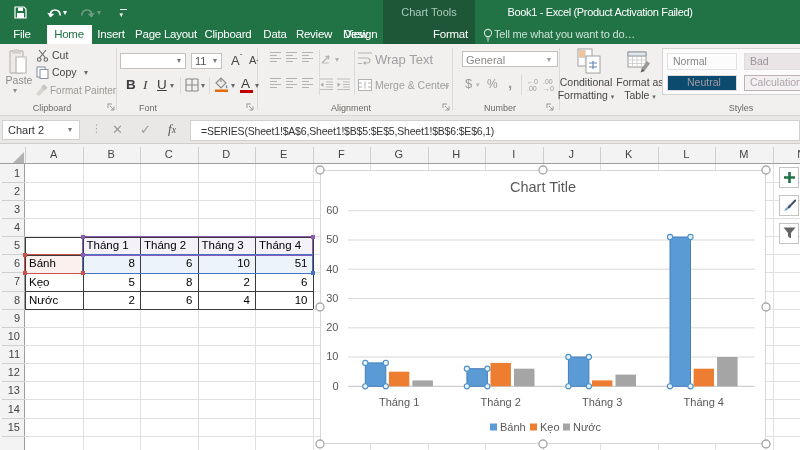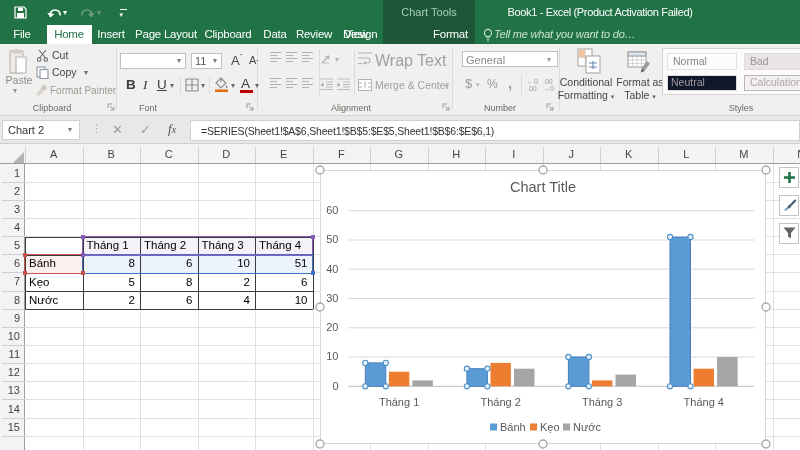--- a/index.html
+++ b/index.html
@@ -35,21 +35,21 @@
 <div class="ab" style="left:168px;top:27.5px;width:120px;height:16px;color:#fff;font-size:11.5px;letter-spacing:-0.25px;text-align:center;font-weight:normal">Clipboard</div>
 <div class="ab" style="left:215px;top:27.5px;width:120px;height:16px;color:#fff;font-size:11.5px;letter-spacing:-0.25px;text-align:center;font-weight:normal">Data</div>
 <div class="ab" style="left:254px;top:27.5px;width:120px;height:16px;color:#fff;font-size:11.5px;letter-spacing:-0.25px;text-align:center;font-weight:normal">Review</div>
 <div class="ab" style="left:296px;top:27.5px;width:120px;height:16px;color:#fff;font-size:11.5px;letter-spacing:-0.25px;text-align:center;font-weight:normal">View</div>
 <div class="ab" style="left:343px;top:27.5px;width:120px;height:16px;color:#fff;font-size:11.5px;letter-spacing:-0.25px;text-align:left;font-weight:normal">Design</div>
 <div class="ab" style="left:390.5px;top:27.5px;width:120px;height:16px;color:#fff;font-size:11.5px;letter-spacing:-0.25px;text-align:center;font-weight:normal">Format</div>
 <svg class="ab" style="left:482px;top:28px" width="12" height="14" viewBox="0 0 12 14">
 <circle cx="6" cy="5" r="3.6" fill="none" stroke="#cde2d5" stroke-width="1.1"></circle>
 <path d="M4.5 9 h3 M4.7 11 h2.6 M5.2 13 h1.6" stroke="#cde2d5" stroke-width="1" fill="none"></path>
   </svg>
-<div class="ab" style="left:494px;top:28px;width:300px;height:16px;color:#cde2d5;font-size:11px;letter-spacing:-0.2px;font-style:italic;">Tell me what you want to do…</div>
+<div class="ab" style="left:494px;top:28px;width:300px;height:16px;color:#cde2d5;font-size:11px;letter-spacing:-0.2px;">Tell me what you want to do…</div>
 <div class="ab" style="left:0;top:44px;width:800px;height:72px;background:#f1f0ef;border-bottom:1px solid #d5d2cf;"></div>
 <div class="ab" style="left:115.5px;top:48px;width:1px;height:62px;background:#dcdad8;"></div>
 <div class="ab" style="left:256.5px;top:48px;width:1px;height:62px;background:#dcdad8;"></div>
 <div class="ab" style="left:452px;top:48px;width:1px;height:62px;background:#dcdad8;"></div>
 <div class="ab" style="left:558.5px;top:48px;width:1px;height:62px;background:#dcdad8;"></div>
 <div class="ab" style="left:318.5px;top:50px;width:1px;height:45px;background:#dddbd9;"></div>
 <div class="ab" style="left:353.5px;top:50px;width:1px;height:45px;background:#dddbd9;"></div>
 <div class="ab" style="left:520.5px;top:74px;width:1px;height:21px;background:#dddbd9;"></div>
 <div class="ab" style="left:179.5px;top:77px;width:1px;height:17px;background:#dddbd9;"></div>
 <div class="ab" style="left:208.5px;top:77px;width:1px;height:17px;background:#dddbd9;"></div>
@@ -152,21 +152,21 @@
 <path d="M3.5 4.5 L0.5 6.8 L3.5 9 Z" fill="#a8a8a8"></path>
   </svg>
 <svg class="ab" style="left:337px;top:78px" width="13" height="12" viewBox="0 0 13 12">
 <path d="M0 1 H13 M6 4 H13 M6 6.5 H13 M6 9 H13 M0 11.5 H13" stroke="#bcbcbc" stroke-width="1" fill="none"></path>
 <path d="M0.5 4.5 L3.5 6.8 L0.5 9 Z" fill="#a8a8a8"></path>
   </svg>
 <svg class="ab" style="left:358px;top:52px" width="14" height="13" viewBox="0 0 14 13">
 <path d="M0 1 H14 M0 6 H9 Q12 6 12 8.5 Q12 11 9 11 H6 M0 11.5 H4" stroke="#b2b2b2" stroke-width="1.1" fill="none"></path>
 <path d="M7.5 9 L5 11 L7.5 13 Z" fill="#a8a8a8"></path>
   </svg>
-<div class="ab" style="left:375px;top:52px;color:#a0a0a0;font-size:16px;">Wrap Text</div>
+<div class="ab" style="left:375px;top:52px;color:#a0a0a0;font-size:13px;">Wrap Text</div>
 <svg class="ab" style="left:358px;top:79px" width="14" height="12" viewBox="0 0 14 12">
 <rect x="0.5" y="0.5" width="13" height="11" fill="#fff" stroke="#b2b2b2" stroke-width="1"></rect>
 <path d="M0.5 4 H4 M0.5 8 H4 M10 4 H13.5 M10 8 H13.5" stroke="#b2b2b2" stroke-width="1"></path>
 <path d="M7 2.5 V9.5" stroke="#b2b2b2" stroke-width="1"></path>
   </svg>
 <div class="ab" style="left:375px;top:79px;color:#a0a0a0;font-size:10.5px;">Merge &amp; Center</div>
 <div class="ab" style="left:445px;top:82px;color:#b0b0b0;font-size:8px;">▾</div>
 <div class="ab" style="left:462px;top:51px;width:96px;height:16px;background:#fff;border:1px solid #c3c1bf;"></div>
 <div class="ab" style="left:466px;top:54px;color:#8a8886;font-size:11px;">General</div>
 <div class="ab" style="left:547px;top:55px;color:#999;font-size:8px;">▾</div>
@@ -191,21 +191,21 @@
 <path d="M1 7 h18 M1 11 h18 M1 14.5 h18 M5.5 3 v15 M10 3 v15 M14.5 3 v15" stroke="#c9c9c9" stroke-width="0.8"></path>
 <path d="M1 3 h18 v4 h-18 z" fill="#dce6f1" stroke="#999" stroke-width="1"></path>
 <path d="M14 20 l6 -8 3 2.5 -6 8 z" fill="#9a9a9a"></path>
     <path d="M13.5 23.5 l1.5 -3.5 2.5 2z" fill="#555"></path>
   </svg>
 <div class="ab" style="left:609px;top:76px;width:62px;color:#464646;font-size:10.5px;text-align:center;">Format as</div>
 <div class="ab" style="left:609px;top:89px;width:62px;color:#464646;font-size:10.5px;text-align:center;">Table <span style="font-size:7px;color:#6a6a6a;">▾</span></div>
 <div class="ab" style="left:661.5px;top:48px;width:145px;height:47px;background:#fcfbfb;border:1px solid #d5d3d1;"></div>
 <div class="ab" style="left:667px;top:53px;width:70px;height:16.5px;background:#fdfcfc;border:1px solid #e3e1e1;color:#868686;font-size:10.5px;line-height:14.5px;padding-left:5px;">Normal</div>
 <div class="ab" style="left:744px;top:53px;width:70px;height:16.5px;background:#e9e5e7;border:1px solid #e0dcde;color:#9a9398;font-size:10.5px;line-height:14.5px;padding-left:5px;">Bad</div>
-<div class="ab" style="left:667px;top:75px;width:70px;height:15.5px;background:#0f172a;border:1px solid #dedadd;color:#a39aa1;font-size:10.5px;line-height:13.5px;padding-left:3px;">Neutral</div>
+<div class="ab" style="left:667px;top:75px;width:70px;height:15.5px;background:#0c4a6e;border:1px solid #dedadd;color:#a39aa1;font-size:10.5px;line-height:13.5px;padding-left:19px;">Neutral</div>
 <div class="ab" style="left:744px;top:75px;width:70px;height:15.5px;background:#f3f0f1;border:1px solid #bdb2b8;color:#ada4aa;font-size:10.5px;line-height:13.5px;padding-left:5px;">Calculation</div>
 <div class="ab" style="left:0;top:116px;width:800px;height:27.5px;background:#e9e8e7;border-bottom:1px solid #d0cecc;"></div>
 <div class="ab" style="left:2px;top:120px;width:78px;height:20px;background:#fff;border:1px solid #d2d0ce;"></div>
 <div class="ab" style="left:8px;top:124px;color:#333;font-size:11px;">Chart 2</div>
 <div class="ab" style="left:68px;top:125px;color:#777;font-size:8px;">▾</div>
 <div class="ab" style="left:91px;top:122px;color:#a9a7a5;font-size:11px;letter-spacing:0;">⋮</div>
 <div class="ab" style="left:112px;top:122px;color:#9b9b9b;font-size:13px;">✕</div>
 <div class="ab" style="left:140px;top:122px;color:#9b9b9b;font-size:13px;">✓</div>
 <div class="ab" style="left:168px;top:121px;color:#555;font-size:13px;font-style:italic;font-family:'Liberation Serif',serif;">f<span style="font-size:10px;">x</span></div>
 <div class="ab" style="left:190px;top:120px;width:610px;height:21px;background:#fff;border:1px solid #d2d0ce;"></div>

